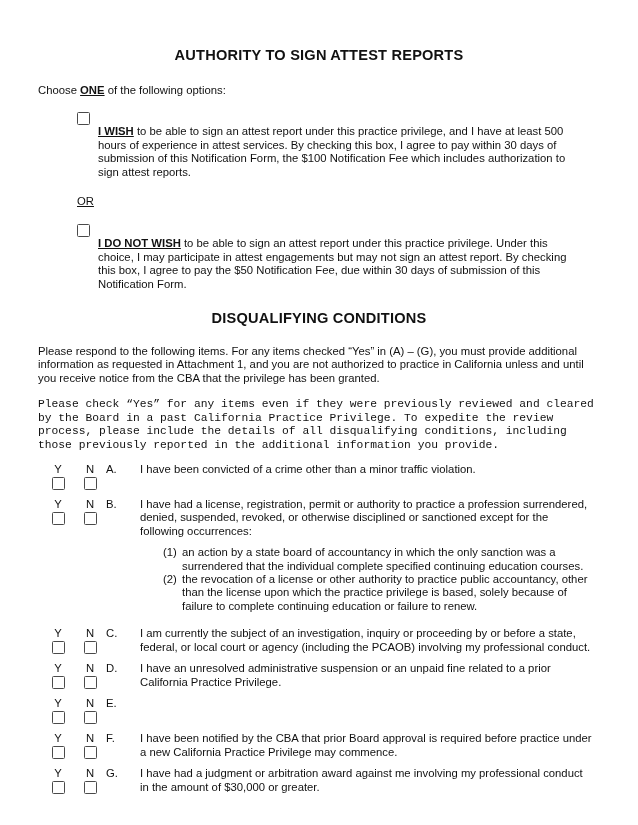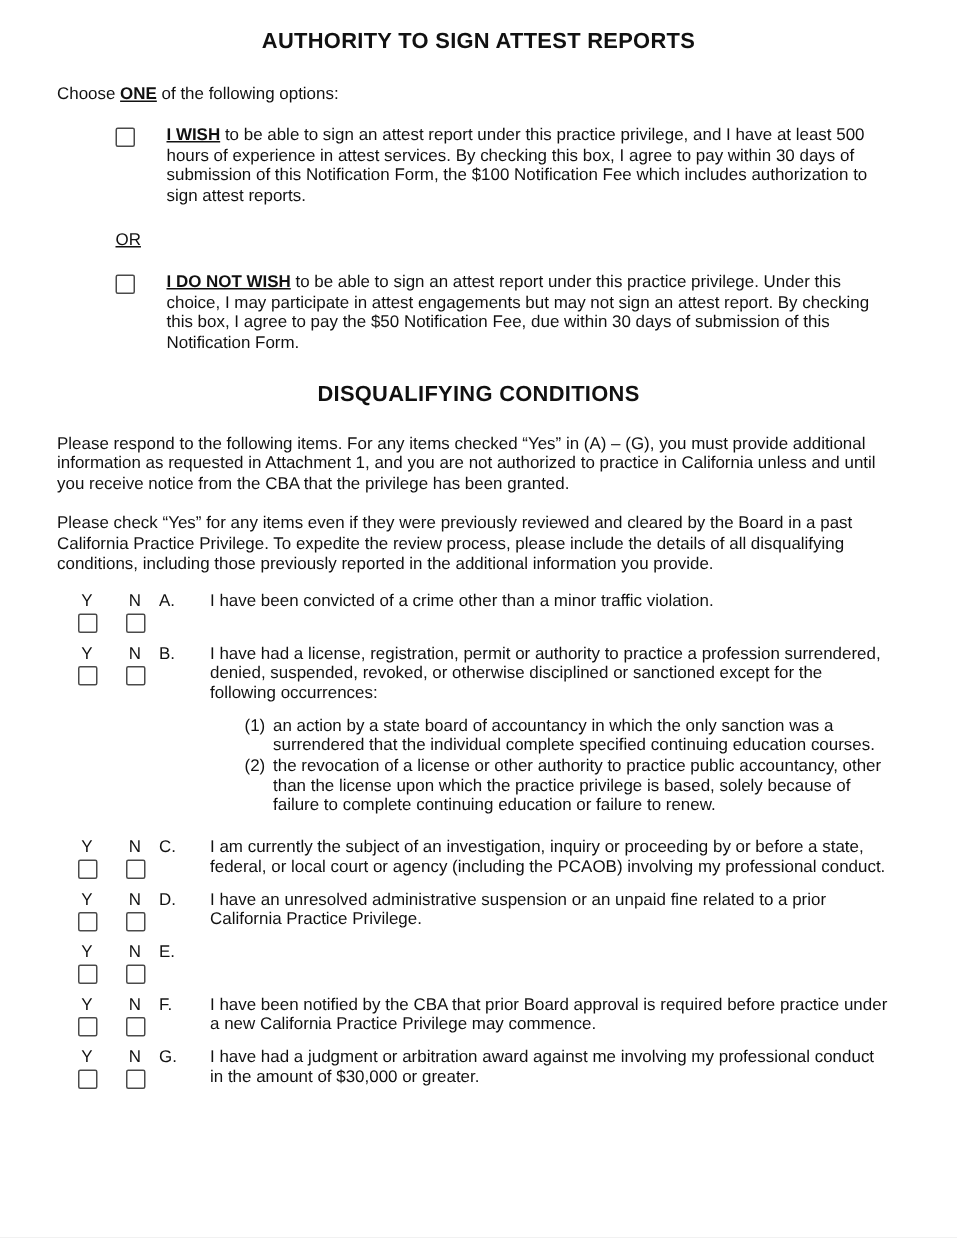--- a/index.html
+++ b/index.html
@@ -11,38 +11,39 @@
     position: relative;
     width: 638px;
     height: 825px;
     margin: 0 auto;
     background: #ffffff;
     font-family: "Liberation Sans", "DejaVu Sans", sans-serif;
     font-size: 11.3px;
     line-height: 13.4px;
     color: #111111;
     box-sizing: border-box;
-    padding-top: 20px;
+    padding-top: 47px;
     overflow: hidden;
   }
   .section-title {
     text-align: center;
     font-weight: bold;
     font-size: 14.6px;
     line-height: 16px;
     letter-spacing: 0.2px;
   }
   .choose-line {
     margin: 21px 0 0 38px;
   }
   b.inline-bold { font-weight: bold; text-decoration: underline; }
   
   .option-row {
     display: flex;
     margin: 14px 0 0 77px;
+    flex-direction: column;
   }
   .option-row .checkbox {
     margin-top: 1px;
   }
   .option-text {
     margin-left: 21px;
     width: 472px;
   }
   .checkbox {
     display: inline-block;
@@ -58,21 +59,21 @@
     margin: 16px 0 15px 77px;
     text-decoration: underline;
   }
   .heading2 {
     margin-top: 19px;
   }
   .intro-para {
     margin: 19px 0 0 38px;
     width: 562px;
   }
-  .intro-para + .intro-para { margin-top: 13px; }
+  .intro-para + .intro-para { margin-top: 13px; font-family: Liberation Mono, monospace; }
   
   .items-block {
     margin-top: 11px;
   }
   .item-row {
     display: flex;
     margin: 0 0 8px 42px;
   }
   .yn-col {
     width: 32px;

